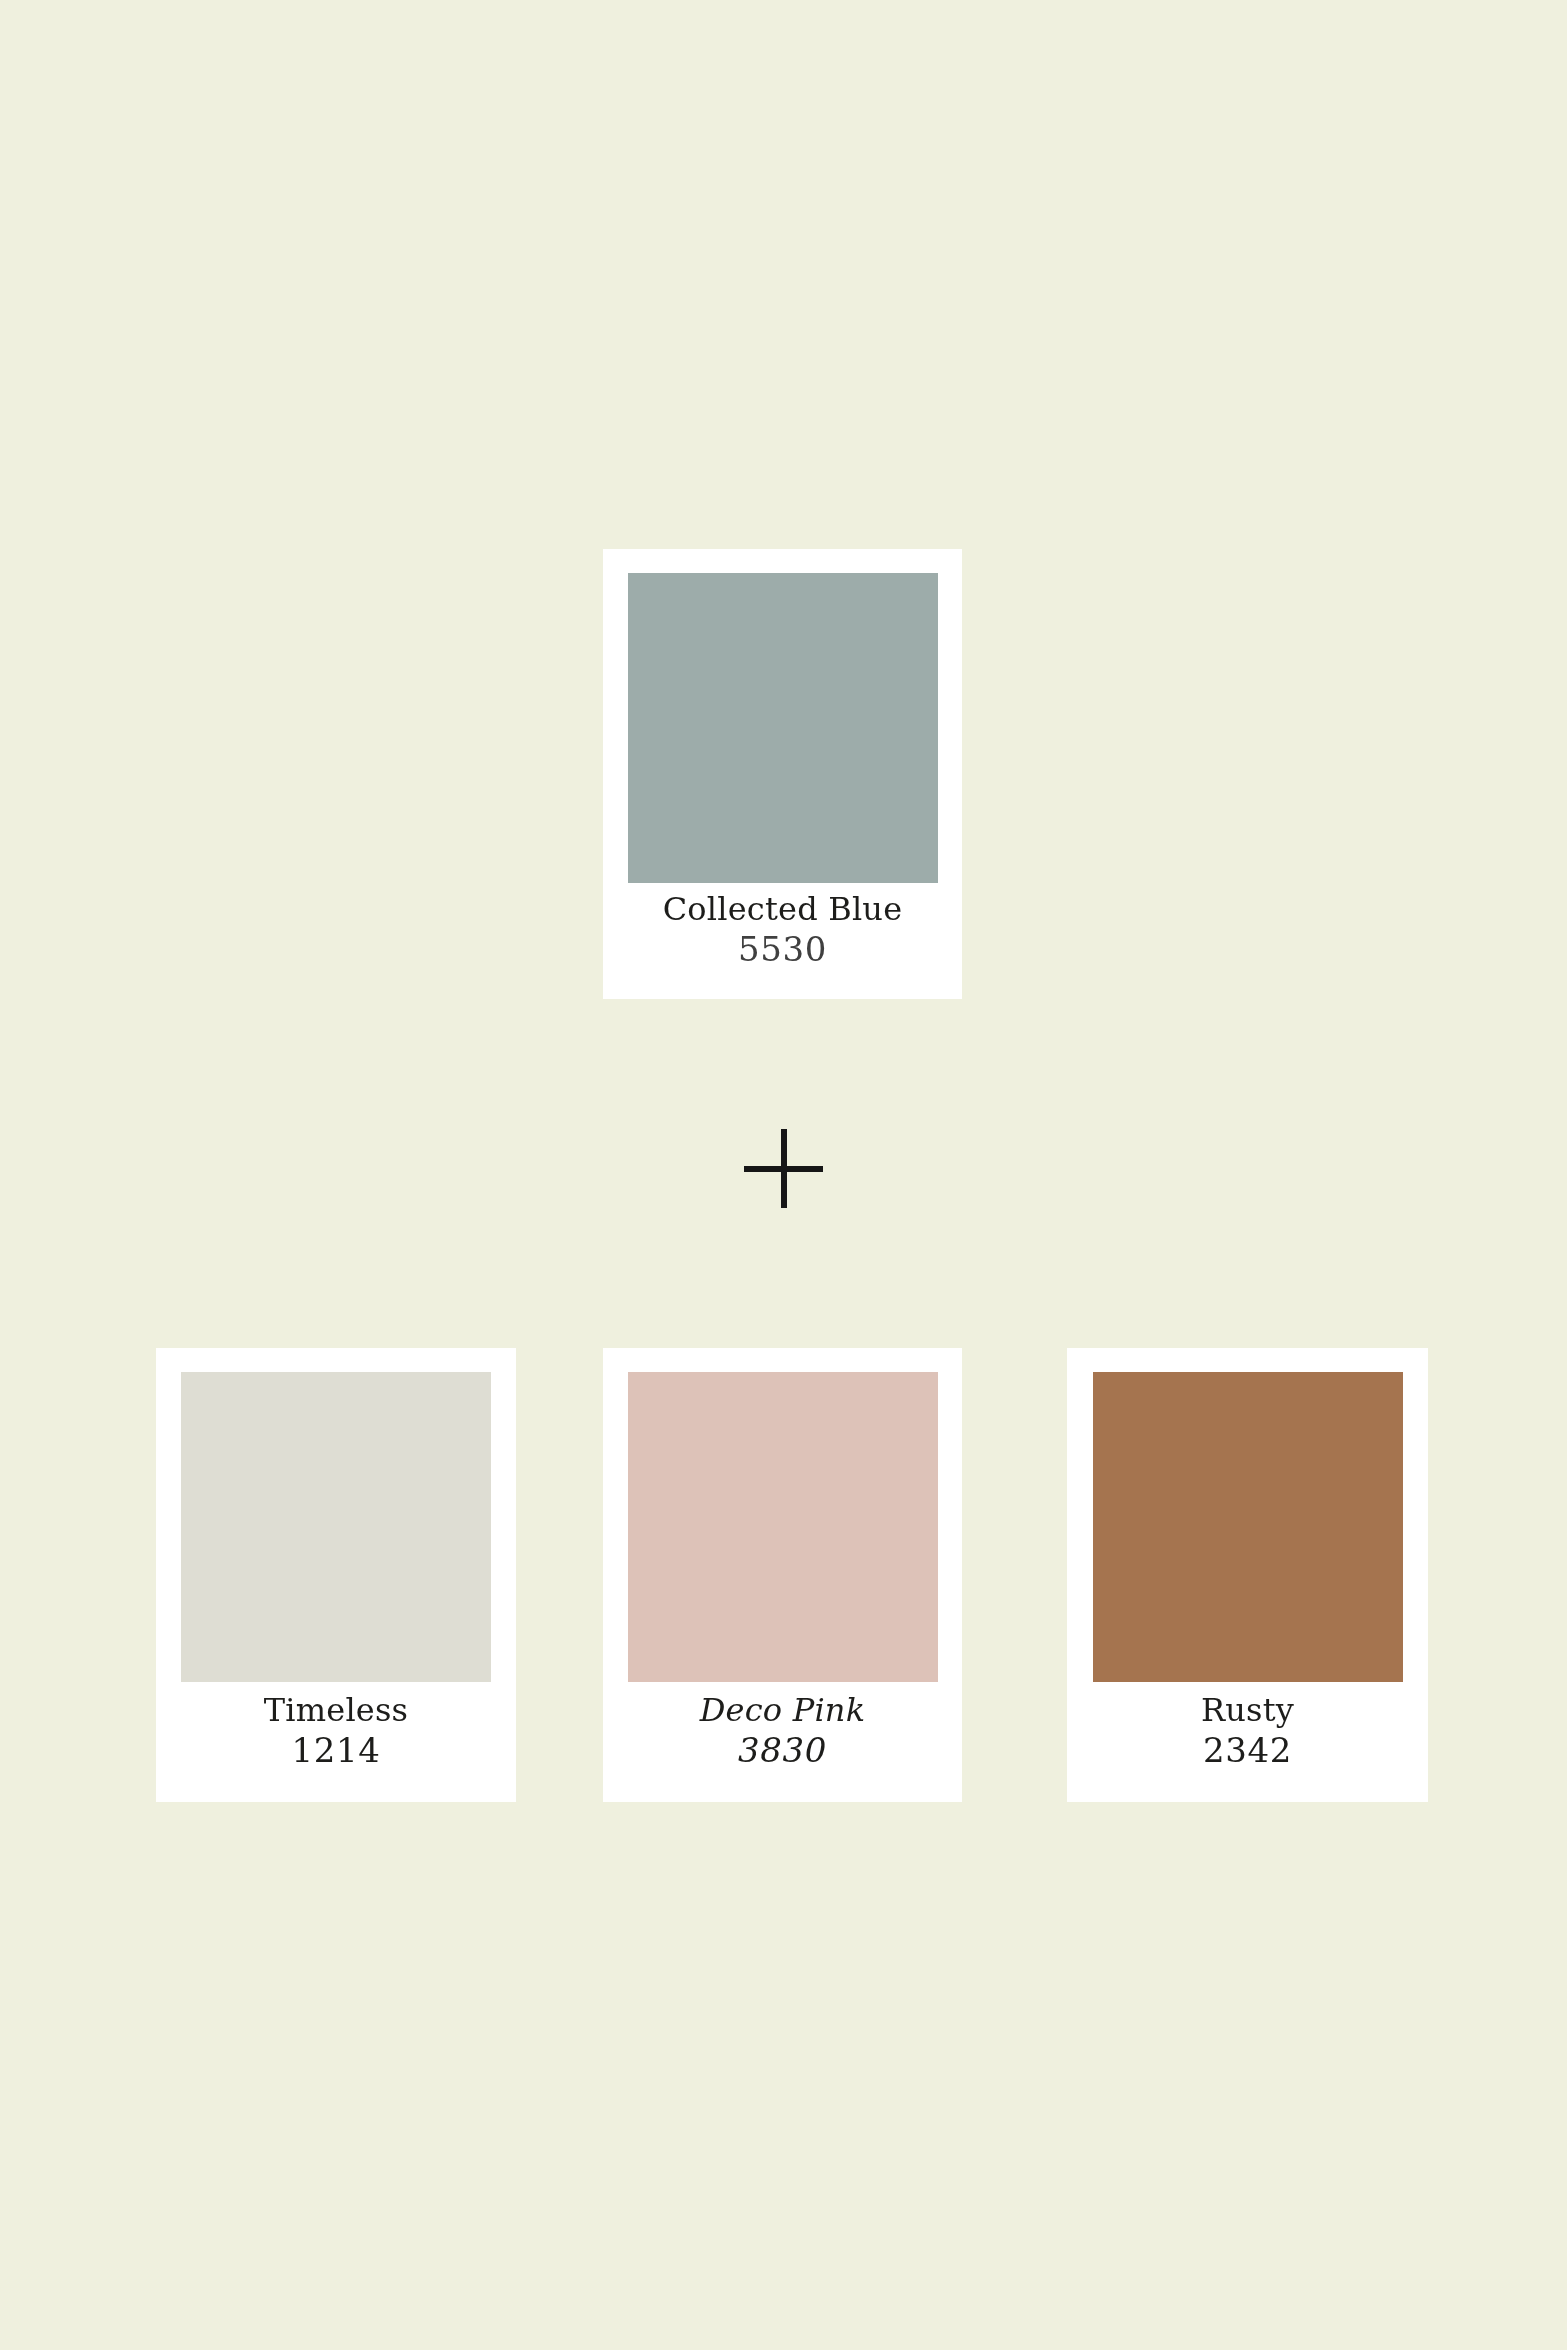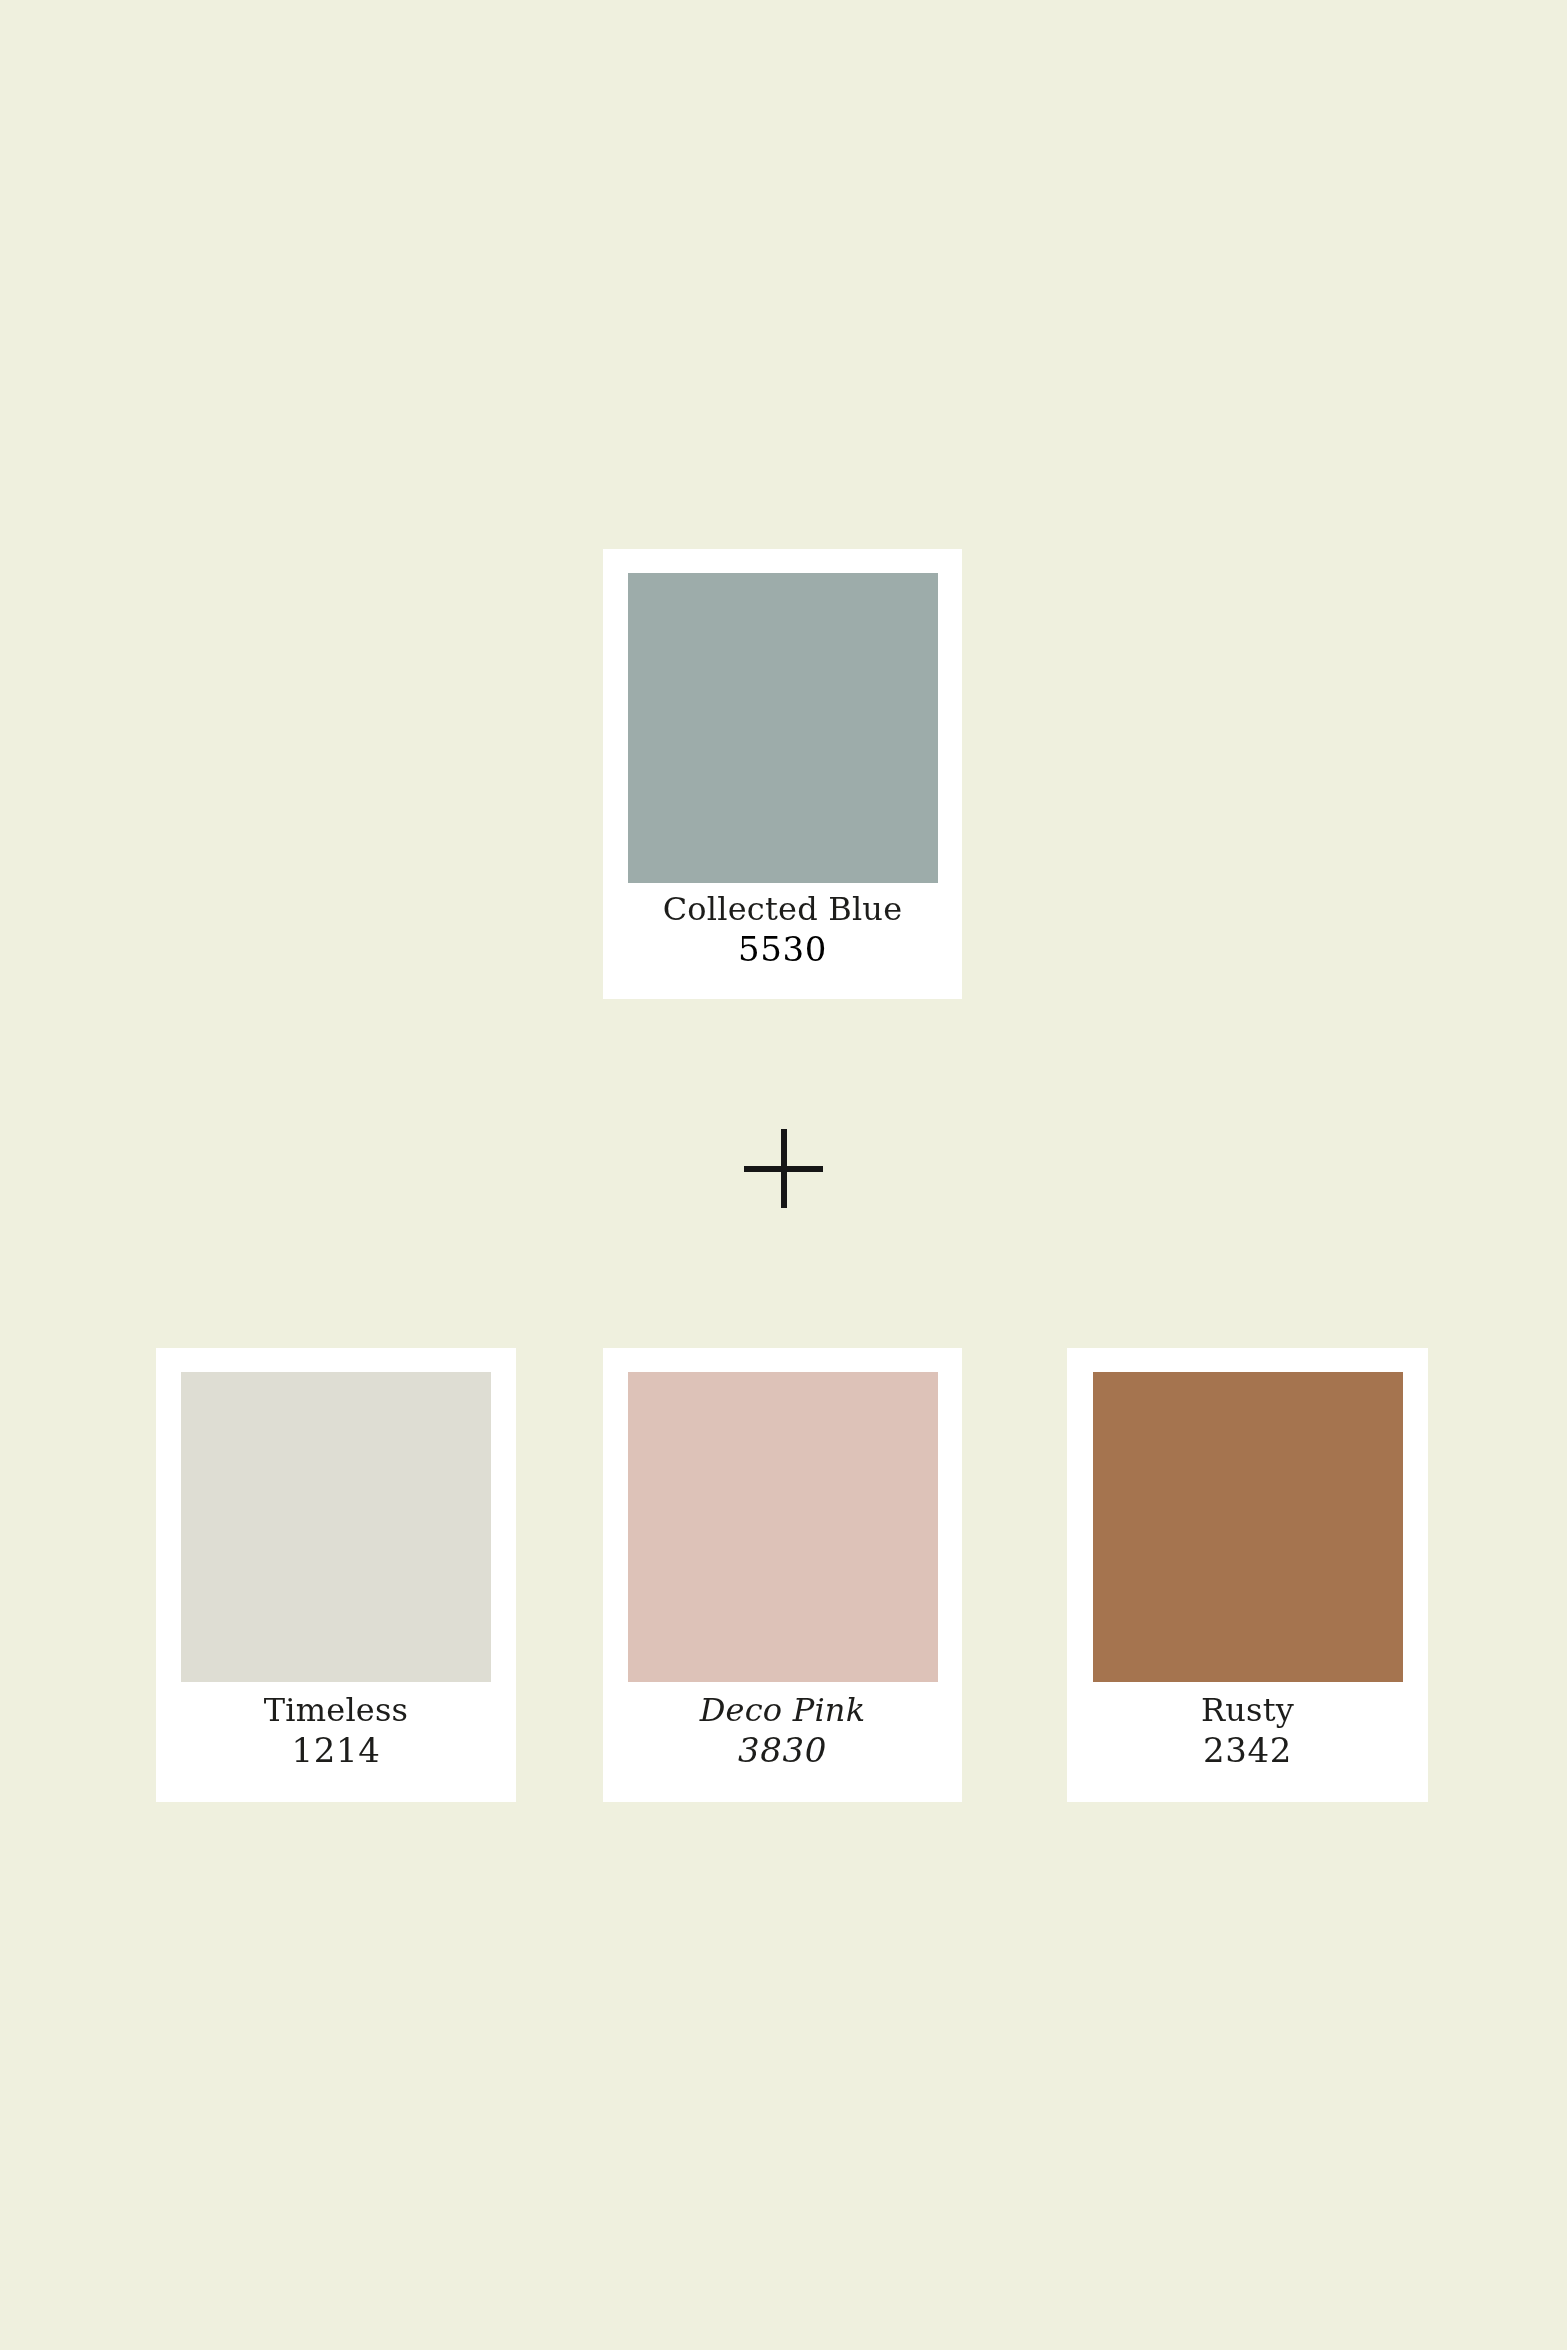--- a/index.html
+++ b/index.html
@@ -129,21 +129,21 @@
 </style>
 </head>
 <body style="background: rgb(239, 240, 222);">
 
 <div id="palette-stage">
 
   <div class="swatch-card" id="card-collected-blue" style="background: rgb(255, 255, 255);">
     <div class="swatch-chip" style="background: rgb(157, 172, 170);"></div>
     <div class="swatch-caption">
       <div class="swatch-name" style="color: rgb(29, 29, 27);">Collected Blue</div>
-      <div class="swatch-code" style="color: #000000;">5530</div>
+      <div class="swatch-code" style="color: #404040;">5530</div>
     </div>
   </div>
 
   <div id="plus-operator">
     <div class="bar-h" style="background: rgb(22, 22, 22);"></div>
     <div class="bar-v" style="background: rgb(22, 22, 22);"></div>
   </div>
 
   <div class="swatch-card" id="card-timeless" style="background: rgb(255, 255, 255);">
     <div class="swatch-chip" style="background: rgb(222, 221, 211);"></div>

